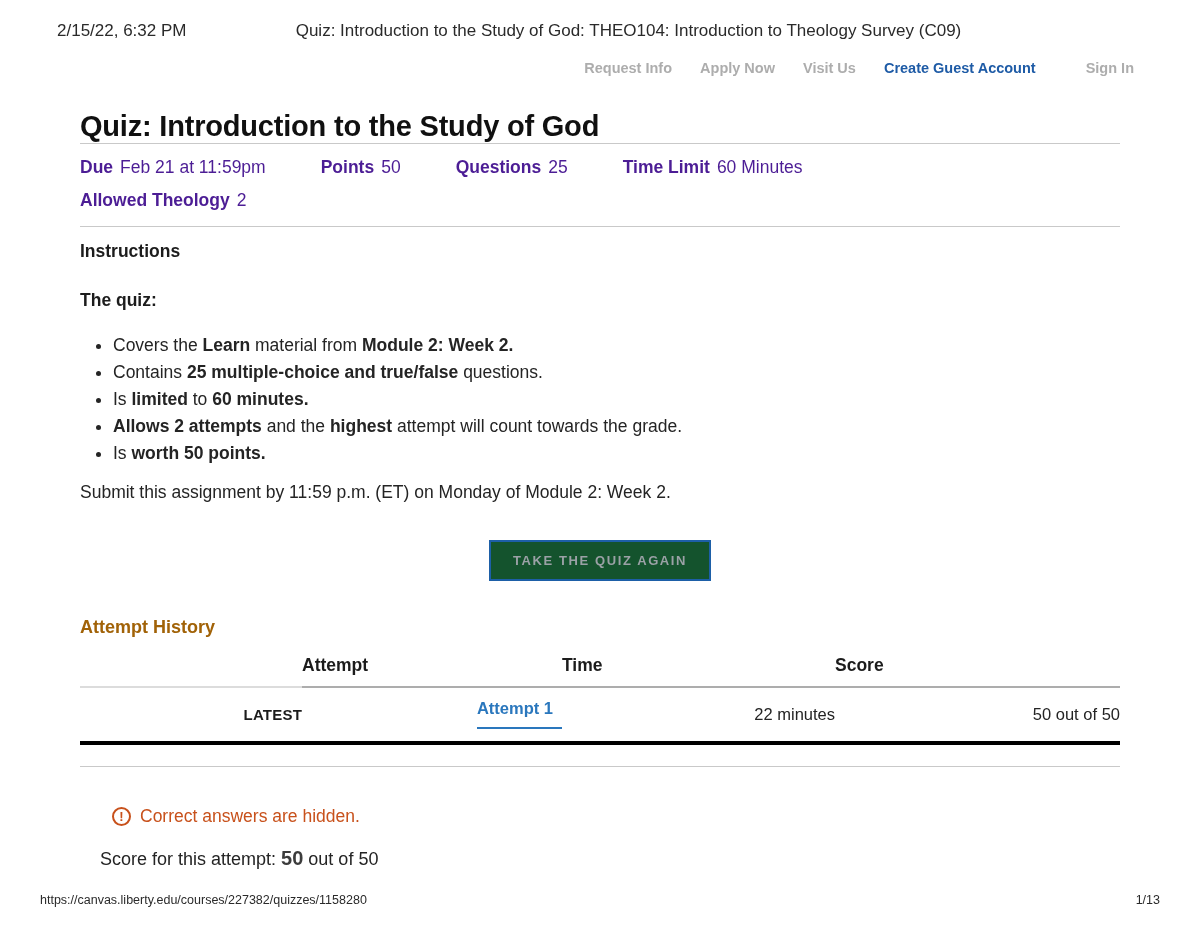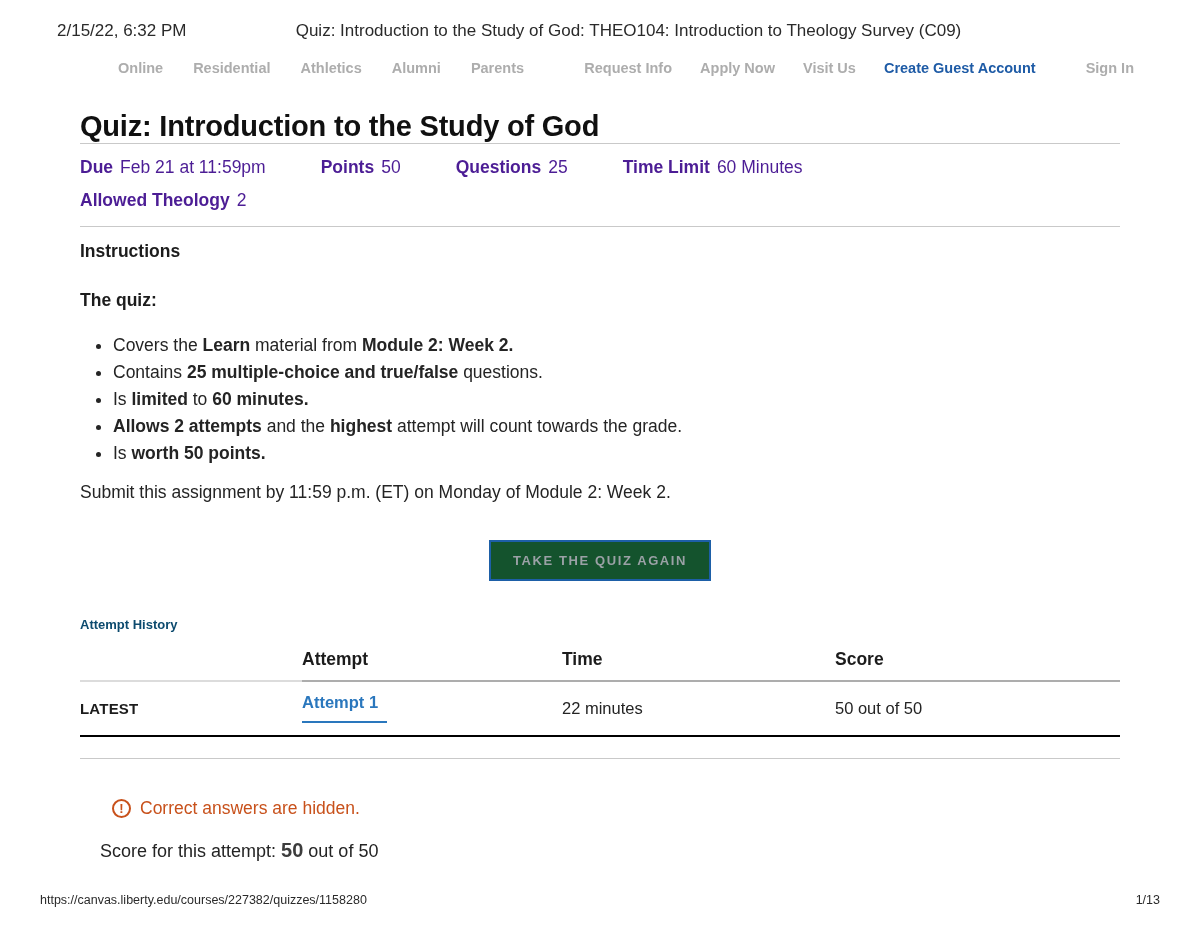--- a/index.html
+++ b/index.html
@@ -42,27 +42,27 @@
   .quiz-intro { margin-top:28px; font-size:17.5px; font-weight:700; color:#1c1c1c; }
   ul.quiz-bullets { margin-top:21px; padding-left:33px; list-style:disc; }
   ul.quiz-bullets li { font-size:17.5px; line-height:27px; color:#242424; }
   .submit-note { margin-top:15px; font-size:17.5px; color:#242424; }
 
   .btn-wrap { text-align:center; margin-top:37px; }
   .take-quiz-btn { display:inline-block; background:#14532d; border:2.5px solid #1d5fa7;
     color:#9ba1a6; font-family:inherit; font-size:13px; font-weight:700;
     letter-spacing:1.6px; padding:11px 22px; cursor:pointer;text-align:center; }
 
-  .attempt-history-heading { margin-top:36px; font-size:13px; font-weight:700; color:#0c4a6e; }
+  .attempt-history-heading { margin-top:36px; font-size:18px; font-weight:700; color:#a16207; }
   table.attempt-table { width:100%; border-collapse:collapse; margin-top:11px; }
   table.attempt-table th { text-align:left; font-size:17.5px; font-weight:700; color:#1c1c1c;
     padding:6px 0 10px; border-bottom:2px solid #adadad; }
   table.attempt-table th.spacer-col { border-bottom:2px solid #dcdcdc; }
-  table.attempt-table td { padding:11px 0 12px; border-bottom:2px solid #000000;
-    font-size:16.5px; color:#242424; vertical-align:middle; }
+  table.attempt-table td { padding:11px 0 12px; border-bottom:4px solid #000000;
+    font-size:16.5px; color:#242424; vertical-align:middle;text-align:right; }
   .latest-tag { font-size:15px; font-weight:700; color:#1c1c1c; letter-spacing:0.2px; }
   .attempt-link { color:#2a77bd; font-weight:700; text-decoration:none; cursor:pointer;
     display:inline-block; border-bottom:2px solid #2a77bd; padding-right:9px; padding-bottom:9px; }
   .table-end-rule { margin-top:21px; }
 
   .hidden-warning { margin:39px 0 0 32px; display:flex; align-items:center; gap:9px;
     color:#c8511b; font-size:17.5px; }
   .warn-icon { width:19px; height:19px; border:2px solid #c8511b; border-radius:50%;
     display:inline-flex; align-items:center; justify-content:center;
     font-size:13px; font-weight:700; flex:0 0 auto; }
@@ -71,27 +71,20 @@
 </style>
 </head>
 <body>
 
 <div class="print-header">
   <span class="ph-date">2/15/22, 6:32 PM</span>
   <span class="ph-title">Quiz: Introduction to the Study of God: THEO104: Introduction to Theology Survey (C09)</span>
 </div>
 
 <div class="site-nav">
-  <div class="nav-left">
-    <span class="nav-item">Online</span>
-    <span class="nav-item">Residential</span>
-    <span class="nav-item">Athletics</span>
-    <span class="nav-item">Alumni</span>
-    <span class="nav-item">Parents</span>
-  </div>
   <div class="nav-right">
     <span class="nav-item">Request Info</span>
     <span class="nav-item">Apply Now</span>
     <span class="nav-item">Visit Us</span>
     <span class="nav-item nav-cta">Create Guest Account</span>
     <span class="nav-item nav-signin">Sign In</span>
   </div>
 </div>
 
 <div class="content">

